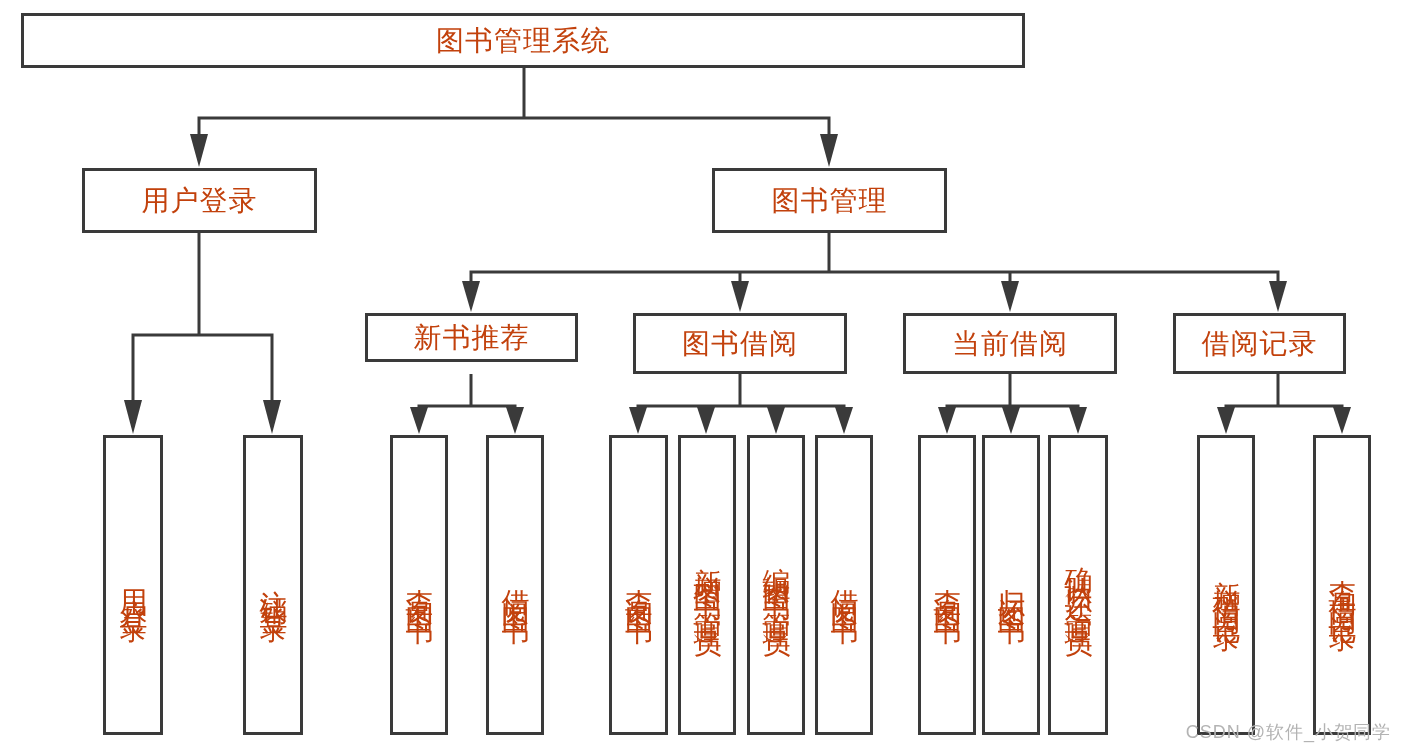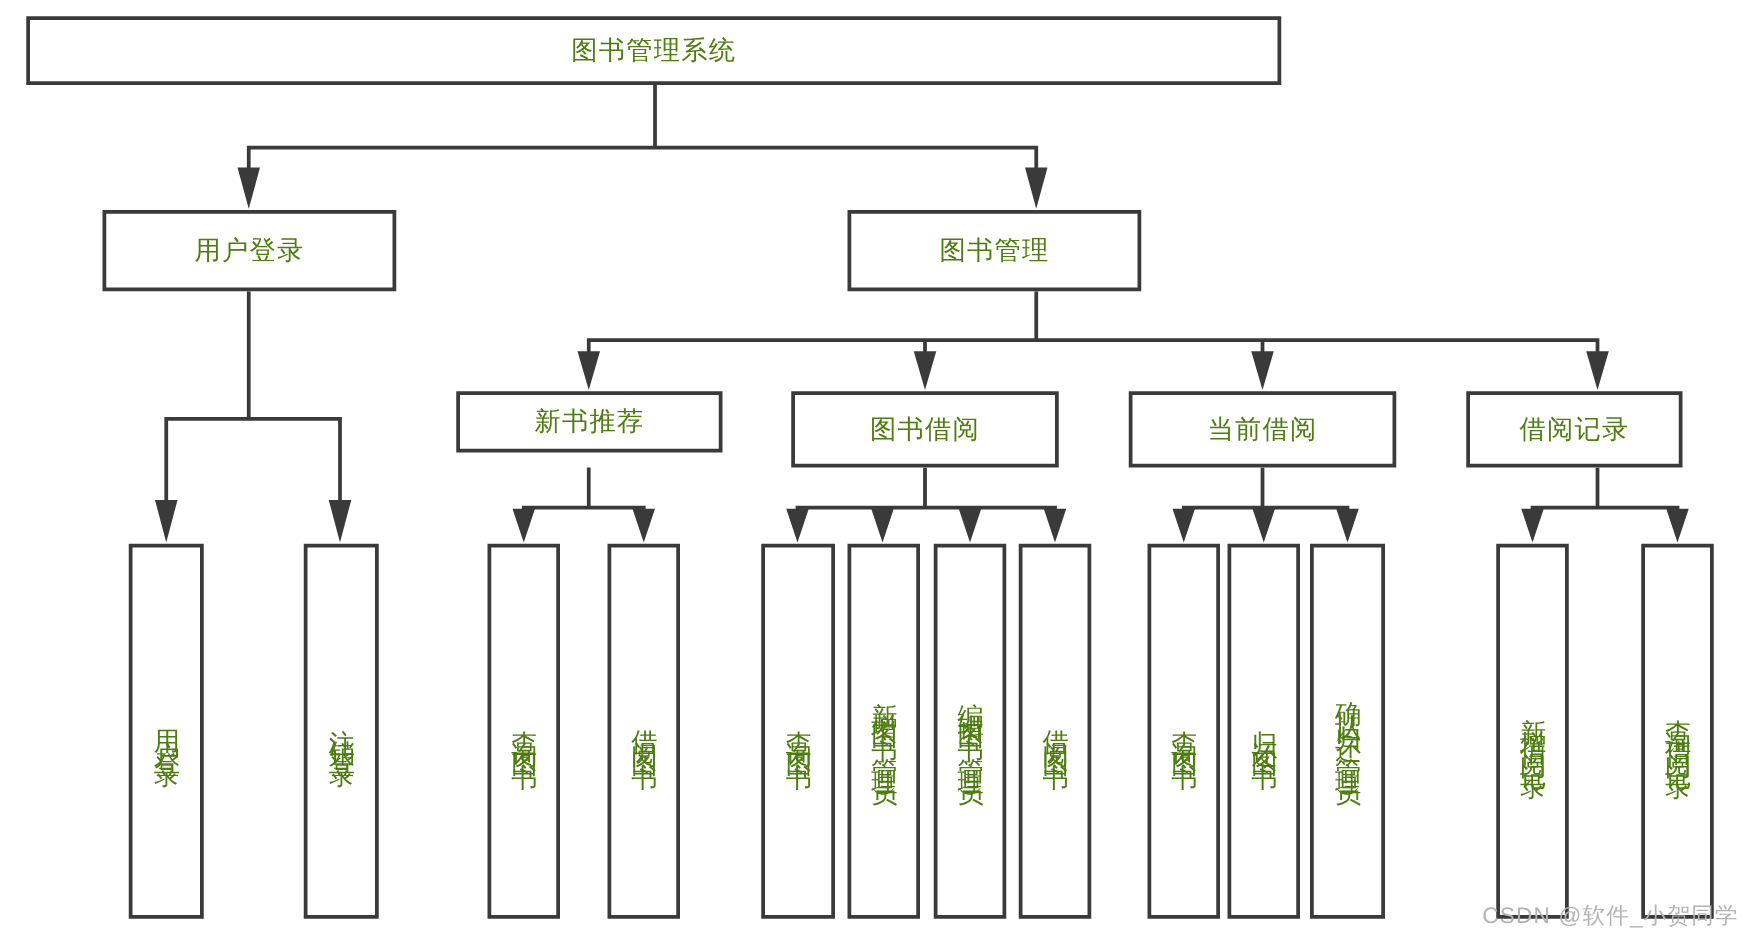--- a/index.html
+++ b/index.html
@@ -20,25 +20,25 @@
     left: 0;
     top: 0;
     width: 1405px;
     height: 747px;
   }
   .node {
     position: absolute;
     box-sizing: border-box;
     background: #ffffff;
     border: 3px solid #3a3a3a;
-    color: #4d7c0f;
+    color: #c2410c;
     display: flex;
     align-items: center;
     justify-content: center;
-    font-size: 21px;
+    font-size: 28px;
     line-height: 1;
     text-align: left;
   }
   .hbox {
     letter-spacing: 1px;
   }
   .vbox {
     writing-mode: vertical-rl;
     text-orientation: upright;
     letter-spacing: 9px;
@@ -105,21 +105,21 @@
       <polygon points="1078,434 1069,407 1087,407"></polygon>
 
       <polygon points="1226,434 1217,407 1235,407"></polygon>
       <polygon points="1342,434 1333,407 1351,407"></polygon>
     </g>
   </svg>
 
   <div class="node hbox" style="left:21px; top:13px; width:1004px; height:55px;">图书管理系统</div>
 
   <div class="node hbox" style="left:82px; top:168px; width:235px; height:65px;">用户登录</div>
-  <div class="node hbox" style="left:678px; top:168px; width:235px; height:65px;">图书管理</div>
+  <div class="node hbox" style="left:712px; top:168px; width:235px; height:65px;">图书管理</div>
 
   <div class="node hbox" style="left:365px; top:313px; width:213px; height:49px;">新书推荐</div>
   <div class="node hbox" style="left:903px; top:313px; width:214px; height:61px;">当前借阅</div>
   <div class="node hbox" style="left:633px; top:313px; width:214px; height:61px;">图书借阅</div>
   <div class="node hbox" style="left:1173px; top:313px; width:173px; height:61px;">借阅记录</div>
 
   <div class="node vbox" style="left:103px;">用户登录</div>
   <div class="node vbox" style="left:243px;">注销登录</div>
 
   <div class="node vbox" style="left:390px; width:58px;">查询图书</div>

